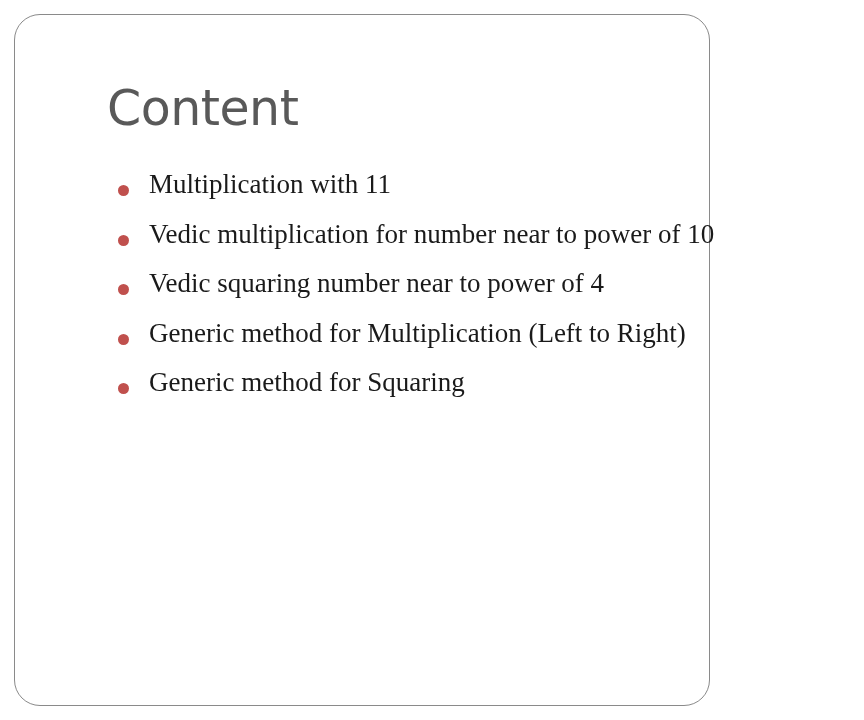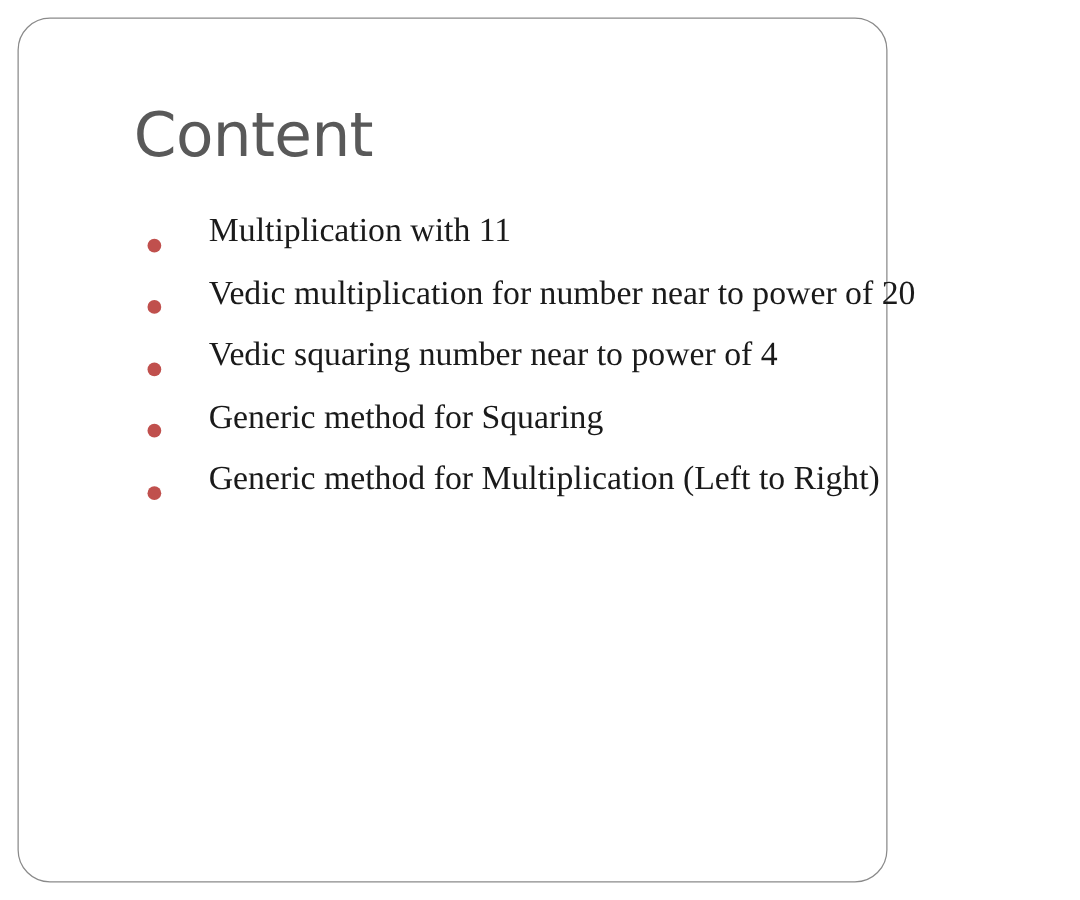--- a/index.html
+++ b/index.html
@@ -39,23 +39,22 @@
     position: absolute;
     left: 103px;
     top: 152px;
     width: 710px;
     margin: 0;
     padding: 0;
     list-style: none;
   }
   .bullet-item {
     display: flex;
-    align-items: flex-end;
+    align-items: center;
     margin-bottom: 15px;
-    gap: 18px;
   }
   .bullet-marker {
     flex: 0 0 auto;
     width: 11px;
     height: 11px;
     border-radius: 50%;
     background: #c0504d;
     margin-top: 13px;
     margin-right: 20px;
   }
@@ -77,32 +76,32 @@
 
   <ul class="bullet-list">
 
     <li class="bullet-item">
       <span class="bullet-marker"></span>
       <span class="bullet-text">Multiplication with 11</span>
     </li>
 
     <li class="bullet-item">
       <span class="bullet-marker"></span>
-      <span class="bullet-text">Vedic multiplication for number near to power of 20</span>
+      <span class="bullet-text">Vedic multiplication for number near to power of 10</span>
     </li>
 
     <li class="bullet-item">
       <span class="bullet-marker"></span>
       <span class="bullet-text">Vedic squaring number near to power of 4</span>
     </li>
 
     <li class="bullet-item">
       <span class="bullet-marker"></span>
-      <span class="bullet-text">Generic method for Squaring</span>
+      <span class="bullet-text">Generic method for Multiplication (Left to Right)</span>
     </li>
 
     <li class="bullet-item">
       <span class="bullet-marker"></span>
-      <span class="bullet-text">Generic method for Multiplication (Left to Right)</span>
+      <span class="bullet-text">Generic method for Squaring</span>
     </li>
 
   </ul>
 </div>
 
 </body></html>

